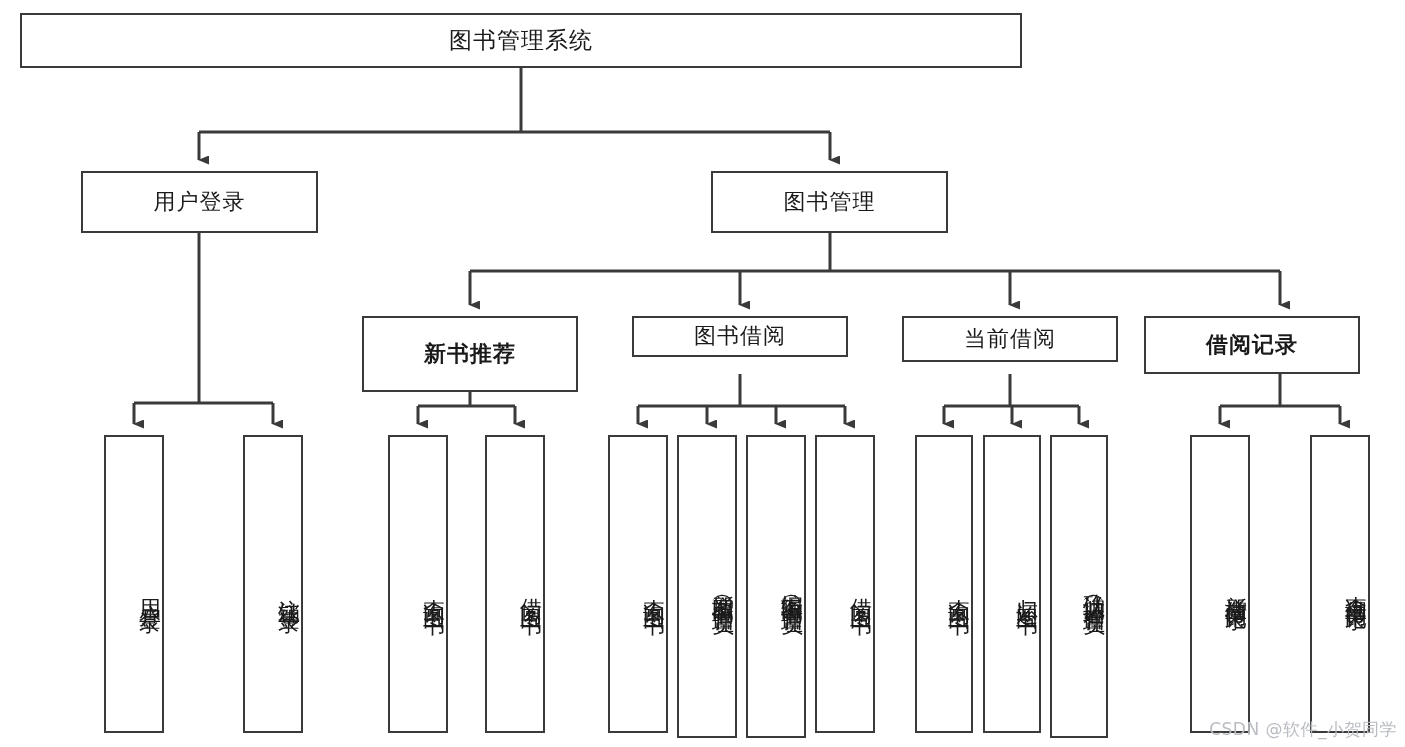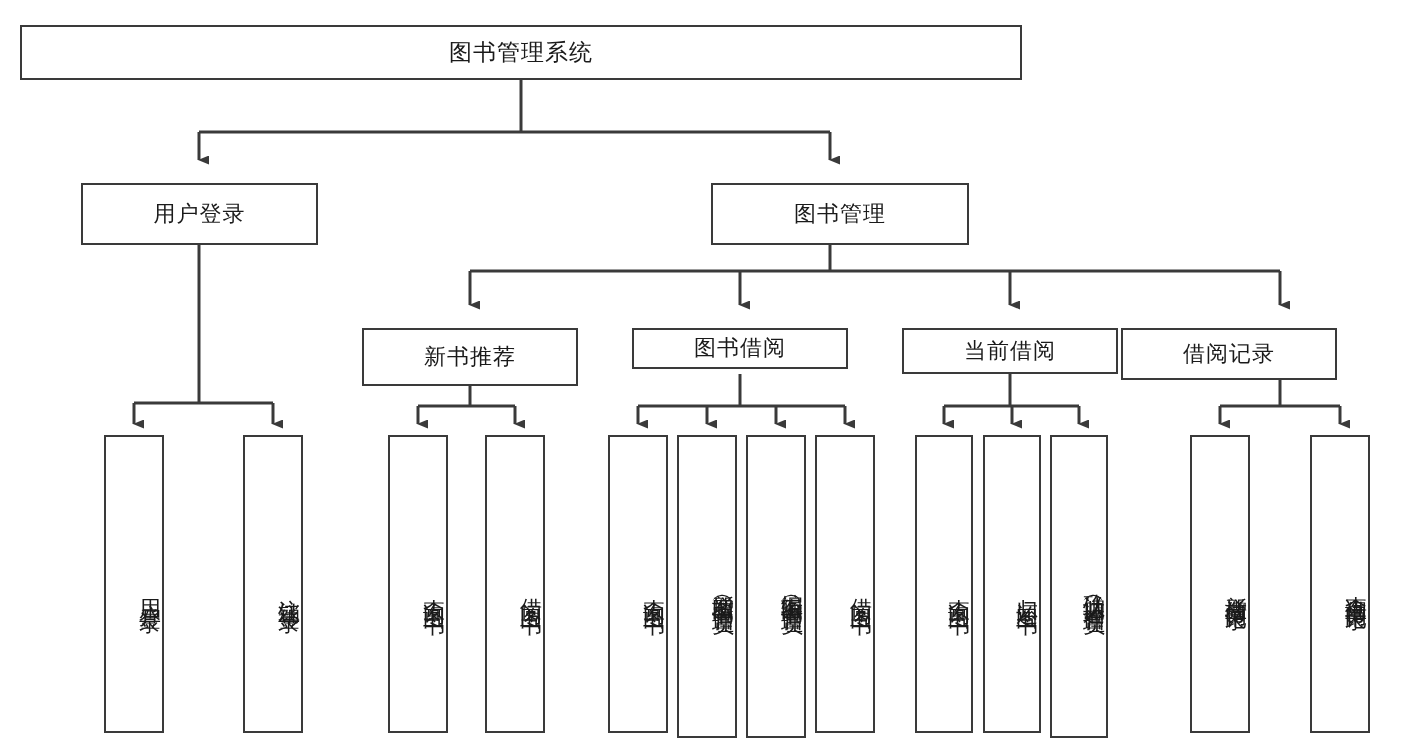--- a/index.html
+++ b/index.html
@@ -32,21 +32,20 @@
     display: flex;
     align-items: center;
     justify-content: center;
     text-align: center;
     z-index: 2;
   }
   .node.horiz {
     font-size: 22px;
     letter-spacing: 1px;
     line-height: 1.2;
-    margin-top: 12px;
   }
   .node.vert {
     writing-mode: vertical-rl;
     text-orientation: upright;
     font-size: 22px;
     letter-spacing: 5px;
     line-height: 1.1;
     padding-top: 14px;
     align-items: flex-start;
     justify-content: center;
@@ -121,35 +120,36 @@
       <path d="M1280,374 L1280,406"></path>
       <path d="M1220,406 L1340,406"></path>
       <path d="M1220,406 L1220,424" marker-end="url(#arrow)"></path>
       <path d="M1340,406 L1340,424" marker-end="url(#arrow)"></path>
     </g>
   </svg>
 
   <div class="node horiz" id="root-node" style="left: 20px; top: 13px; width: 1002px; height: 55px;">图书管理系统</div>
 
   <div class="node horiz" style="left: 81px; top: 171px; width: 237px; height: 62px;">用户登录</div>
-  <div class="node horiz" style="left: 711px; top: 171px; width: 258px; height: 62px;">图书管理</div>
+  <div class="node horiz" style="left: 711px; top: 171px; width: 237px; height: 62px;">图书管理</div>
 
-  <div class="node horiz" style="left: 362px; top: 316px; width: 216px; height: 58px;">新书推荐</div>
+  <div class="node horiz" style="left: 362px; top: 316px; width: 216px; height: 76px; font-weight: bold;">新书推荐</div>
   <div class="node horiz" style="left: 632px; top: 316px; width: 216px; height: 41px;">图书借阅</div>
   <div class="node horiz" style="left: 902px; top: 316px; width: 216px; height: 46px;">当前借阅</div>
-  <div class="node horiz" style="left: 1121px; top: 316px; width: 216px; height: 52px;">借阅记录</div>
+  <div class="node horiz" style="left: 1144px; top: 316px; width: 216px; height: 58px; font-weight: bold;">借阅记录</div>
 
   <div class="node vert" style="left: 104px; top: 435px; width: 60px; height: 298px;">用户登录</div>
   <div class="node vert" style="left: 243px; top: 435px; width: 60px; height: 298px;">注销登录</div>
   <div class="node vert" style="left: 388px; top: 435px; width: 60px; height: 298px;">查询图书</div>
   <div class="node vert" style="left: 485px; top: 435px; width: 60px; height: 298px;">借阅图书</div>
   <div class="node vert" style="left: 608px; top: 435px; width: 60px; height: 298px;">查询图书</div>
   <div class="node vert tall-text" style="left: 677px; top: 435px; width: 60px; height: 303px;">新增图书（管理员）</div>
   <div class="node vert tall-text" style="left: 746px; top: 435px; width: 60px; height: 303px;">编辑图书（管理员）</div>
   <div class="node vert" style="left: 815px; top: 435px; width: 60px; height: 298px;">借阅图书</div>
   <div class="node vert" style="left: 915px; top: 435px; width: 58px; height: 298px;">查询图书</div>
   <div class="node vert" style="left: 983px; top: 435px; width: 58px; height: 298px;">归还图书</div>
   <div class="node vert tall-text" style="left: 1050px; top: 435px; width: 58px; height: 303px;">确认归还（管理员）</div>
   <div class="node vert tall-text" style="left: 1190px; top: 435px; width: 60px; height: 298px;">新增借阅记录</div>
   <div class="node vert tall-text" style="left: 1310px; top: 435px; width: 60px; height: 298px;">查询借阅记录</div>
 
+  <div id="watermark">CSDN @软件_小贺同学</div>
 
 </div>
 
 </body></html>

